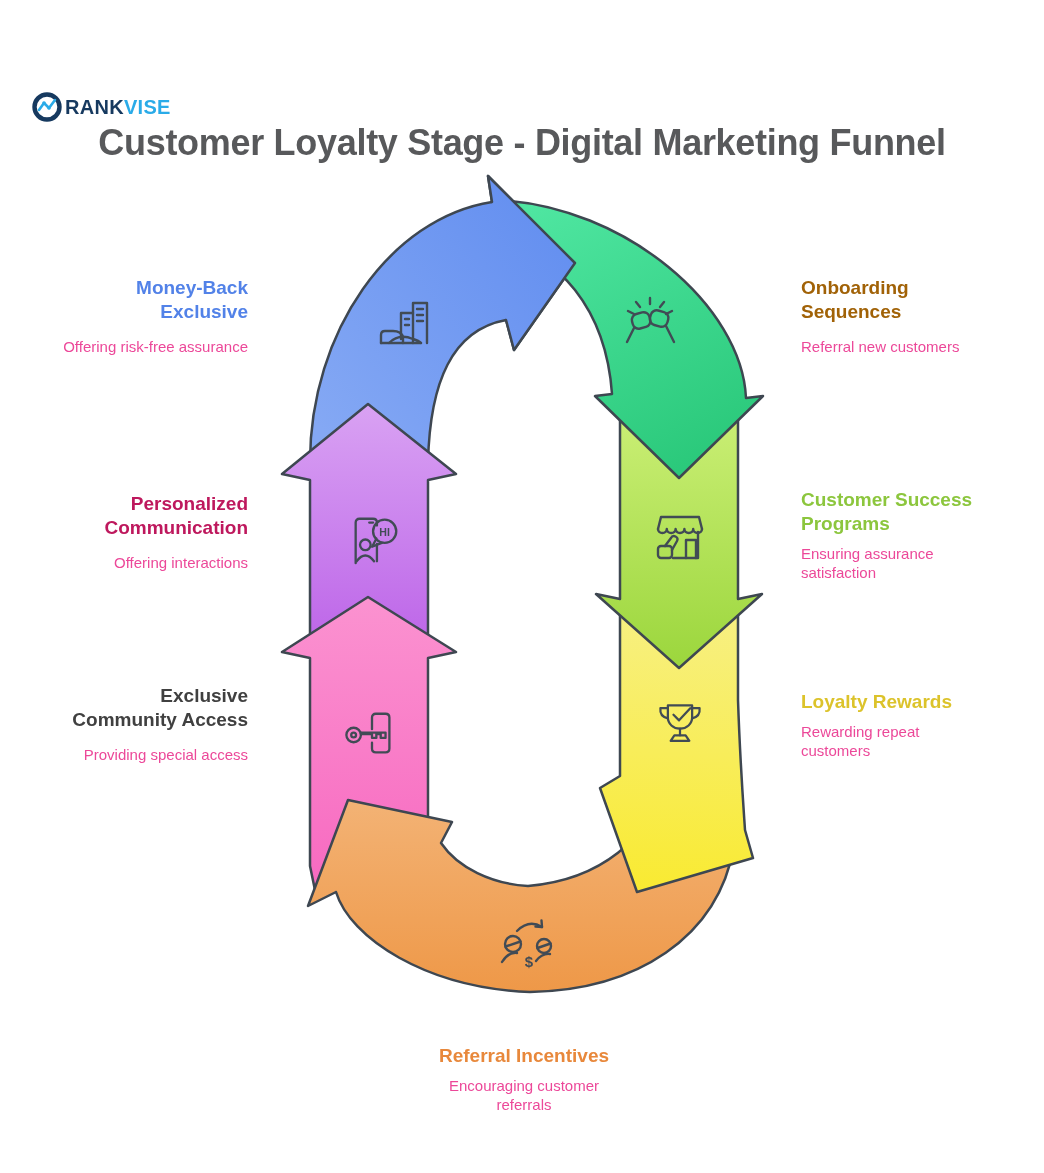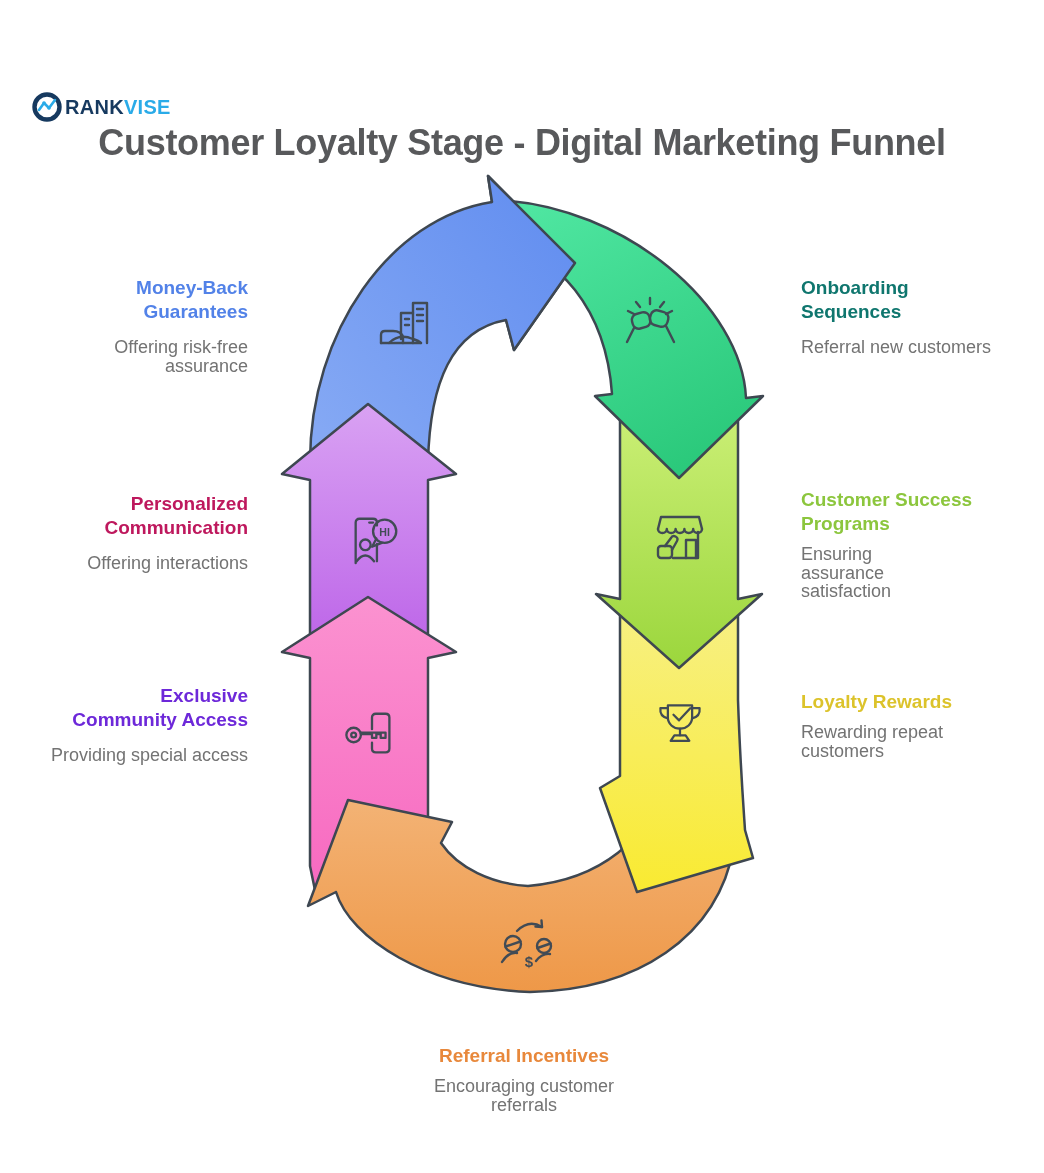--- a/index.html
+++ b/index.html
@@ -8,21 +8,21 @@
   .logo{position:absolute;left:28px;top:88px;}
   .title{position:absolute;top:122px;left:0;width:100%;text-align:center;
          font-size:36px;font-weight:700;color:#58595b;letter-spacing:-0.3px;}
   .diagram{position:absolute;left:0;top:0;}
   .icon{position:absolute;}
   .icon path,.icon circle,.icon rect,.icon polyline{stroke:#414b55;stroke-width:2.4;fill:none;
          stroke-linecap:round;stroke-linejoin:round;}
   .icon text{fill:#414b55;stroke:none;font-family:"Liberation Sans",sans-serif;font-weight:700;}
   .label{position:absolute;}
   .label h2{font-size:19px;line-height:24px;margin:0;font-weight:700;}
-  .label p{font-size:18px;line-height:18.5px;margin:14px 0 0;color:#737373;}
+  .label p{font-size:15px;line-height:18.5px;margin:14px 0 0;color:#ec4899;}
   .left{text-align:right;}
   .left h2{display:inline-block;max-width:176px;text-align:right;}
   .right h2{display:inline-block;max-width:176px;}
   .center{text-align:center;}
   .arrow{stroke:#3e4751;stroke-width:2.5;stroke-linejoin:round;}
 </style>
 </head>
 <body>
 
 <div class="page">
@@ -141,36 +141,36 @@
     <circle cx="14" cy="27" r="8"></circle>
       <path d="M6.5 29.5 L21.5 24.5"></path>
     <path d="M3 45 q6 -10 15 -9"></path>
     <circle cx="45" cy="29" r="7"></circle>
       <path d="M38.5 31 L51.5 26.5"></path>
     <path d="M37 44 q6 -8 14 -7"></path>
     <text x="30" y="50" text-anchor="middle" font-size="15">$</text>
   </svg>
 
   <div class="label left" style="top:276px;left:36px;width:212px">
-    <h2 style="color: rgb(82, 130, 232);">Money-Back Guarantees</h2>
+    <h2 style="color: rgb(82, 130, 232);">Money-Back Exclusive</h2>
     <p>Offering risk-free assurance</p>
   </div>
 
   <div class="label left" style="top:492px;left:36px;width:212px">
     <h2 style="color: #be185d;">Personalized Communication</h2>
     <p>Offering interactions</p>
   </div>
 
   <div class="label left" style="top:684px;left:36px;width:212px">
-    <h2 style="color: #6d28d9;">Exclusive Community Access</h2>
+    <h2 style="color: #404040;">Exclusive Community Access</h2>
     <p>Providing special access</p>
   </div>
 
   <div class="label right" style="top:276px;left:801px;width:220px">
-    <h2 style="color: #0f766e;">Onboarding Sequences</h2>
+    <h2 style="color: #a16207;">Onboarding Sequences</h2>
     <p>Referral new customers</p>
   </div>
 
   <div class="label right" style="top:488px;left:801px;width:220px">
     <h2 style="color: rgb(140, 198, 61);">Customer Success Programs</h2>
     <p style="max-width:155px;margin-top:9px">Ensuring assurance satisfaction</p>
   </div>
 
   <div class="label right" style="top:690px;left:801px;width:220px">
     <h2 style="color: rgb(220, 195, 43);">Loyalty Rewards</h2>

